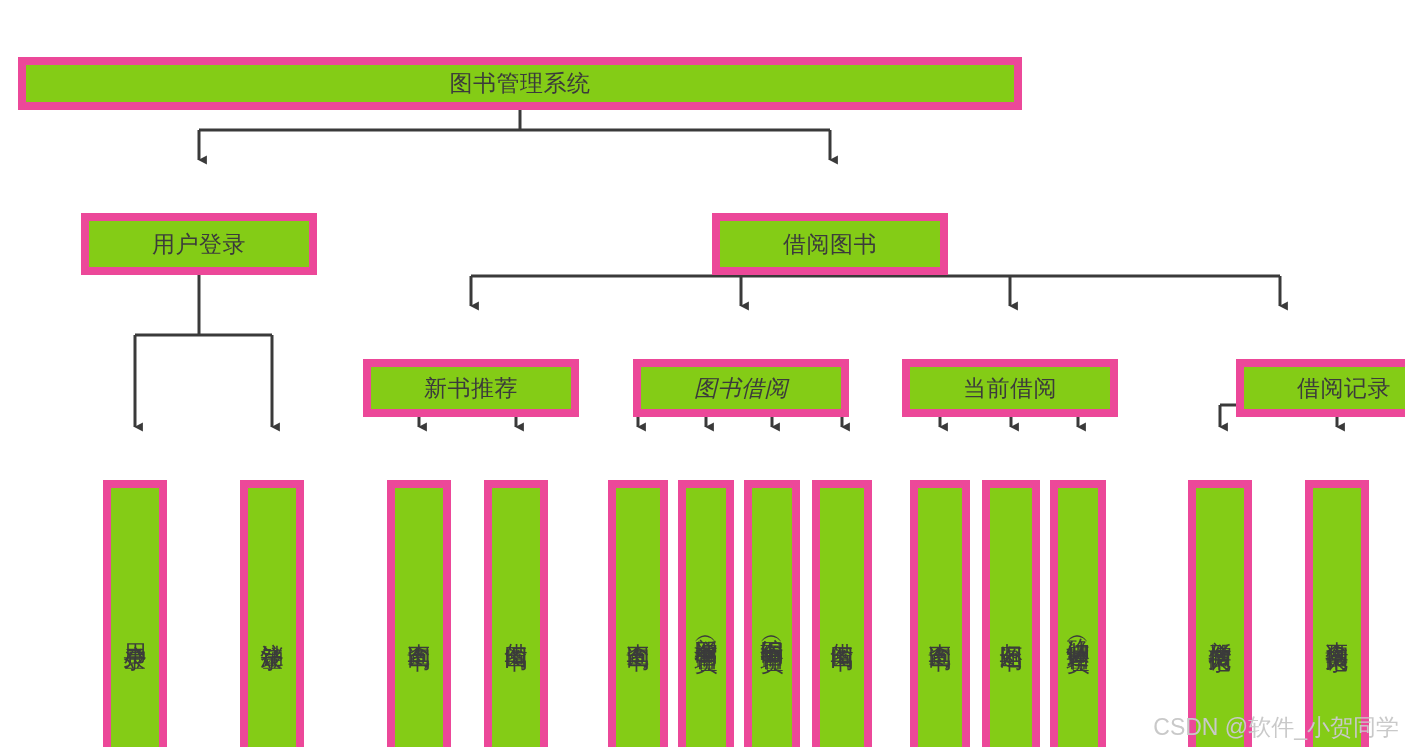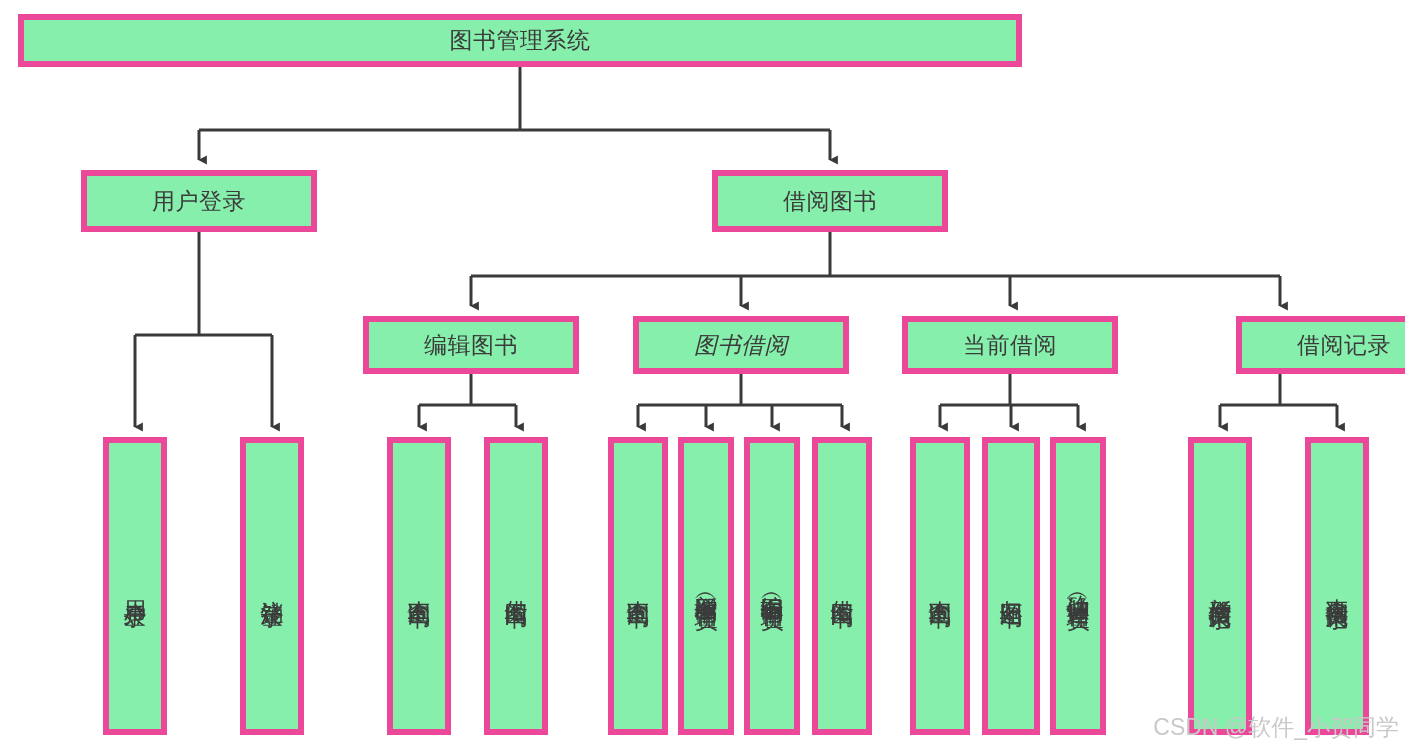--- a/index.html
+++ b/index.html
@@ -22,27 +22,28 @@
     position: absolute;
     left: 0;
     top: 0;
     width: 1405px;
     height: 747px;
     pointer-events: none;
   }
   .node {
     position: absolute;
     box-sizing: border-box;
-    background: #86efac;
-    border: 6px solid #ec4899;
+    background: #84cc16;
+    border: 8px solid #ec4899;
     display: flex;
     align-items: center;
     justify-content: center;
     color: #3b3b3b;
     z-index: 2;
+    margin-top: 43px;
   }
   .node .label {
     display: block;
     text-align: center;
     line-height: 1.08;
     white-space: nowrap;
     color: #3b3b3b;
   }
   
   .node.h .label {
@@ -134,21 +135,21 @@
   </div>
 
   <div class="node h" id="node-l1-0" style="left: 81px; top: 170px; width: 236px; height: 62px;">
     <span class="label">用户登录</span>
   </div>
   <div class="node h" id="node-l1-1" style="left: 712px; top: 170px; width: 236px; height: 62px;">
     <span class="label">借阅图书</span>
   </div>
 
   <div class="node h" id="node-l2-0" style="left: 363px; top: 316px; width: 216px; height: 58px;">
-    <span class="label">编辑图书</span>
+    <span class="label">新书推荐</span>
   </div>
   <div class="node h" id="node-l2-1" style="left: 633px; top: 316px; width: 216px; height: 58px; font-style: italic;">
     <span class="label">图书借阅</span>
   </div>
   <div class="node h" id="node-l2-2" style="left: 902px; top: 316px; width: 216px; height: 58px;">
     <span class="label">当前借阅</span>
   </div>
   <div class="node h" id="node-l2-3" style="left: 1236px; top: 316px; width: 216px; height: 58px;">
     <span class="label">借阅记录</span>
   </div>

